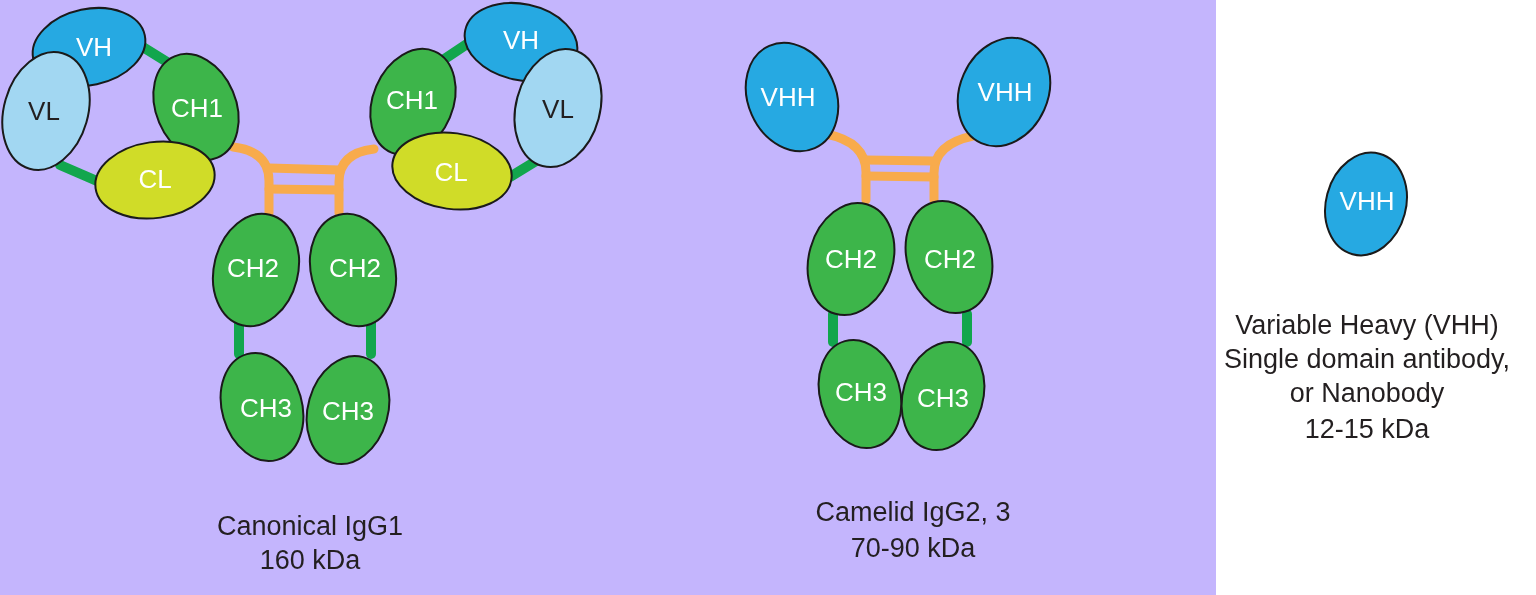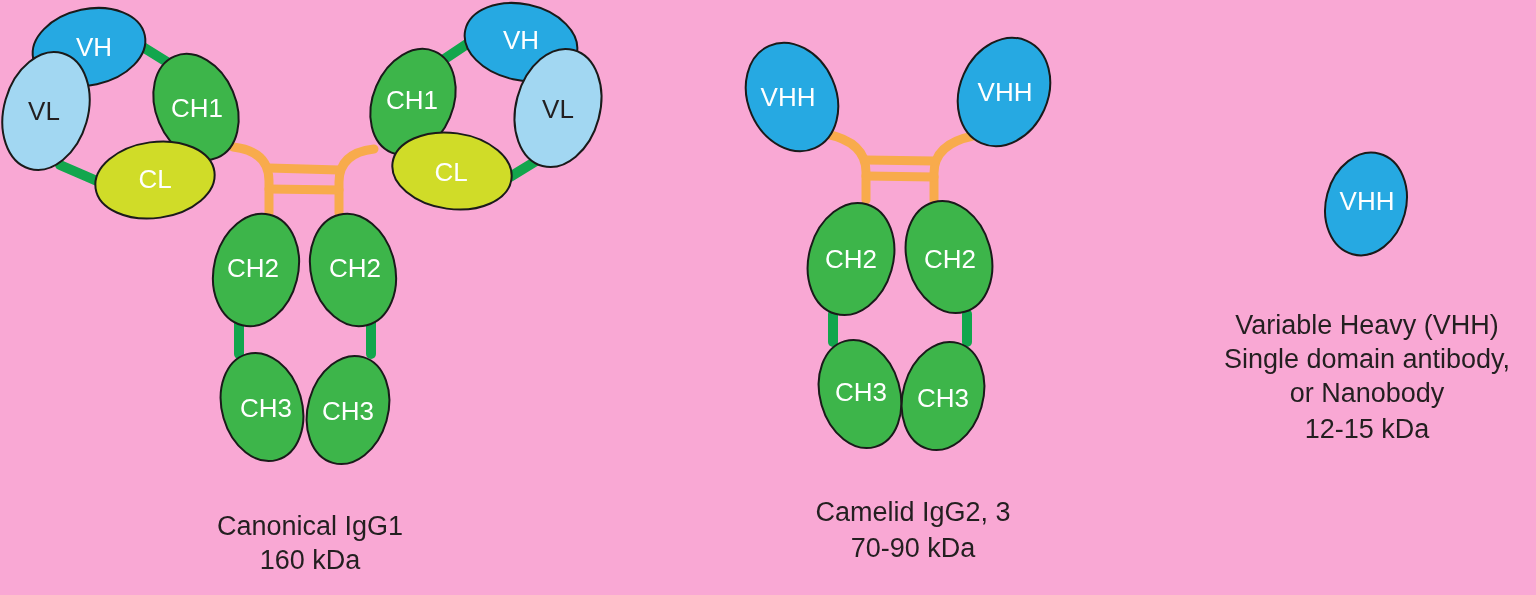--- a/index.html
+++ b/index.html
@@ -1,20 +1,20 @@
 <!DOCTYPE html>
 <html><head>
 <meta charset="utf-8">
 <style>
   html, body { margin: 0; padding: 0; background: #ffffff; }
   .stage {
     position: relative;
-    width: 1536px;
+    width: 1216px;
     height: 595px;
-    background: #f9a8d4;
+    background: #c4b5fd;
     font-family: "Liberation Sans", "DejaVu Sans", sans-serif;
   }
   svg { display: block; }
   .dom {
     stroke: #1a1a1a;
     stroke-width: 2;
   }
   .hinge {
     fill: none;
     stroke-width: 9;

